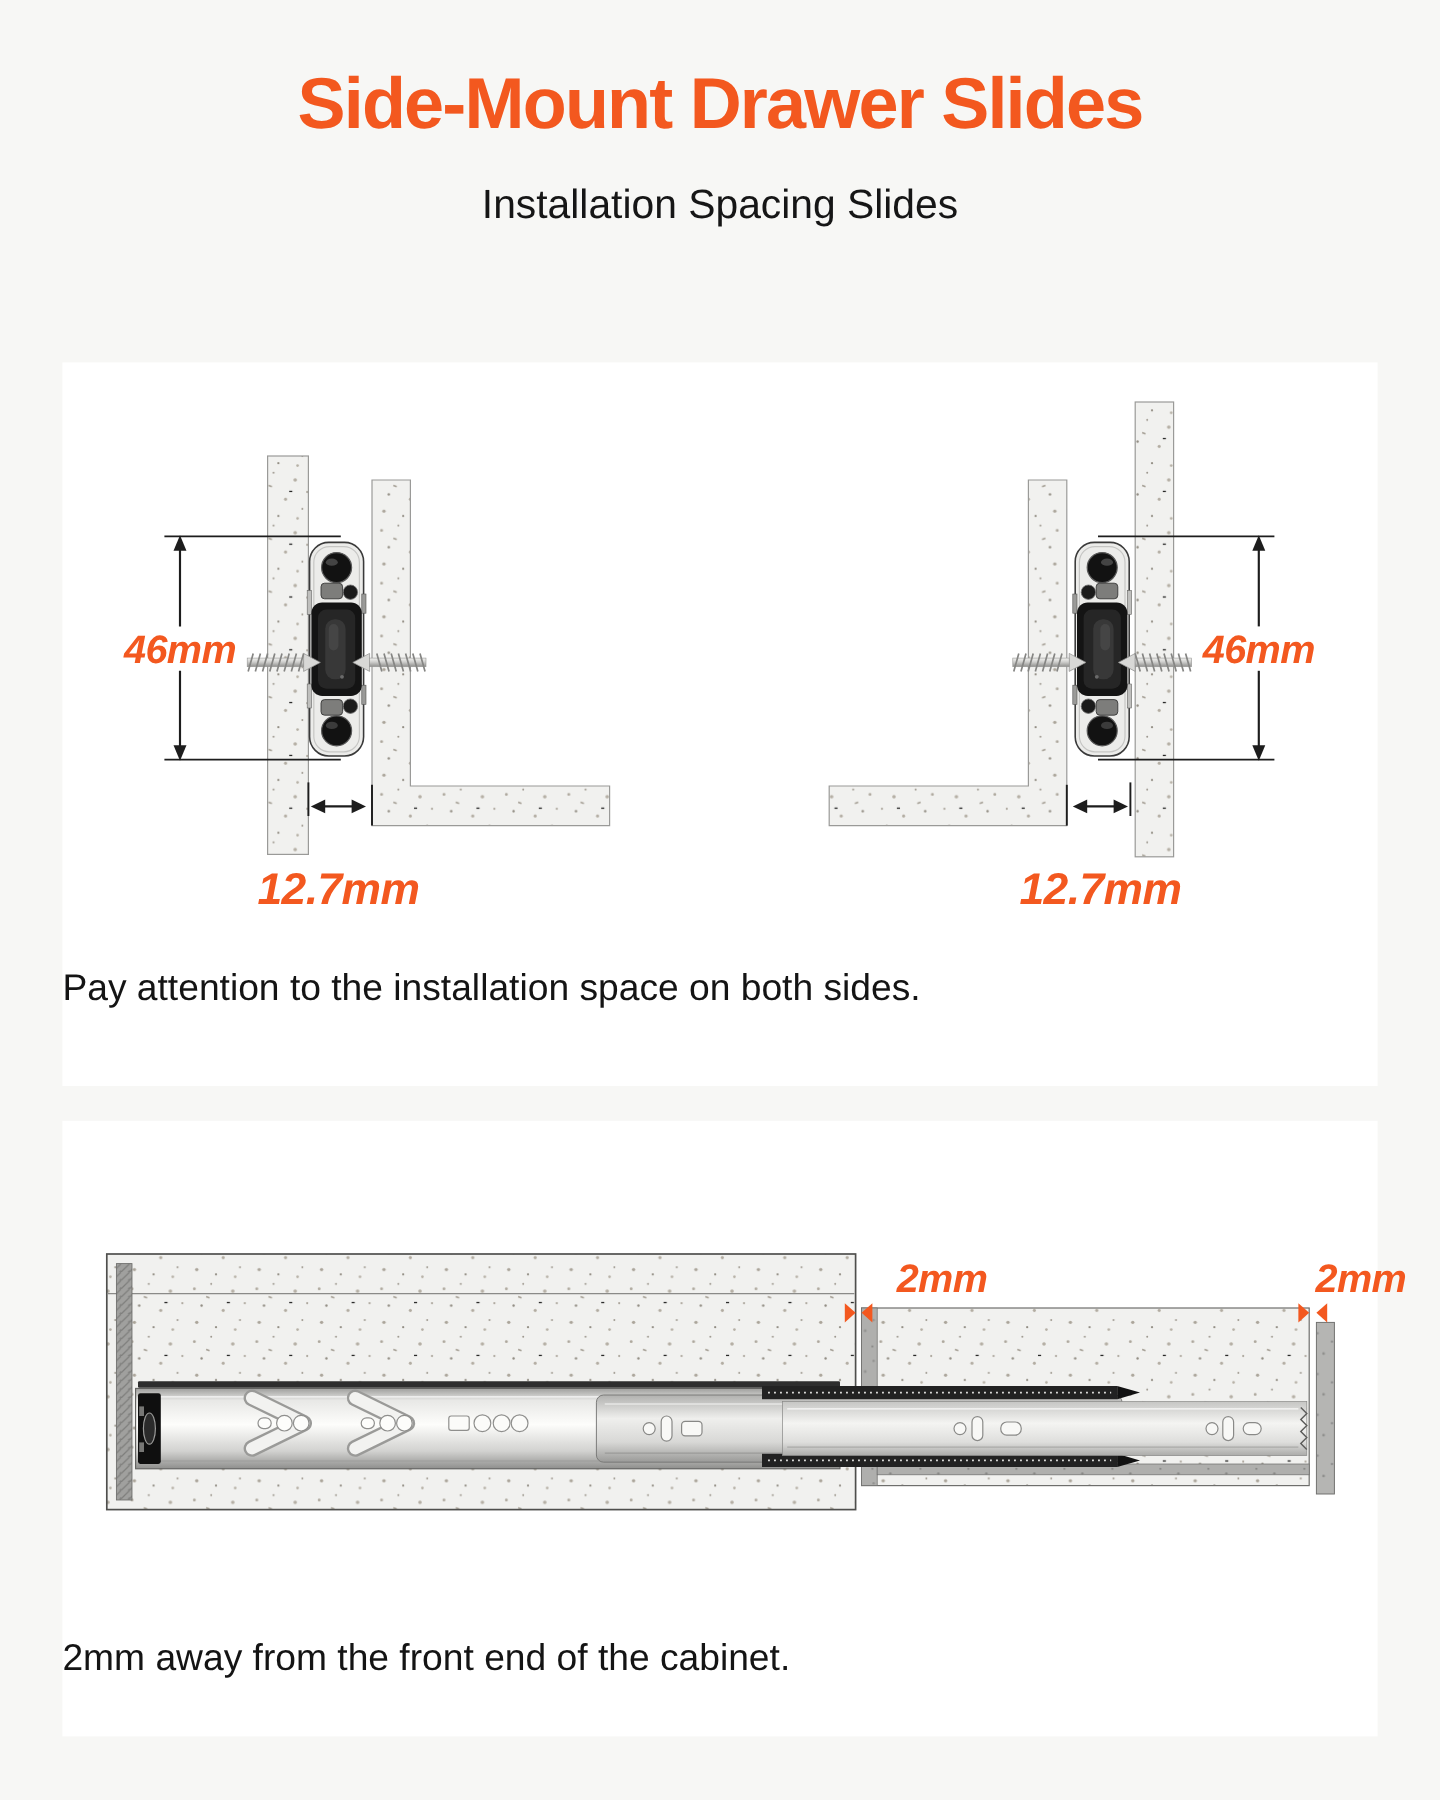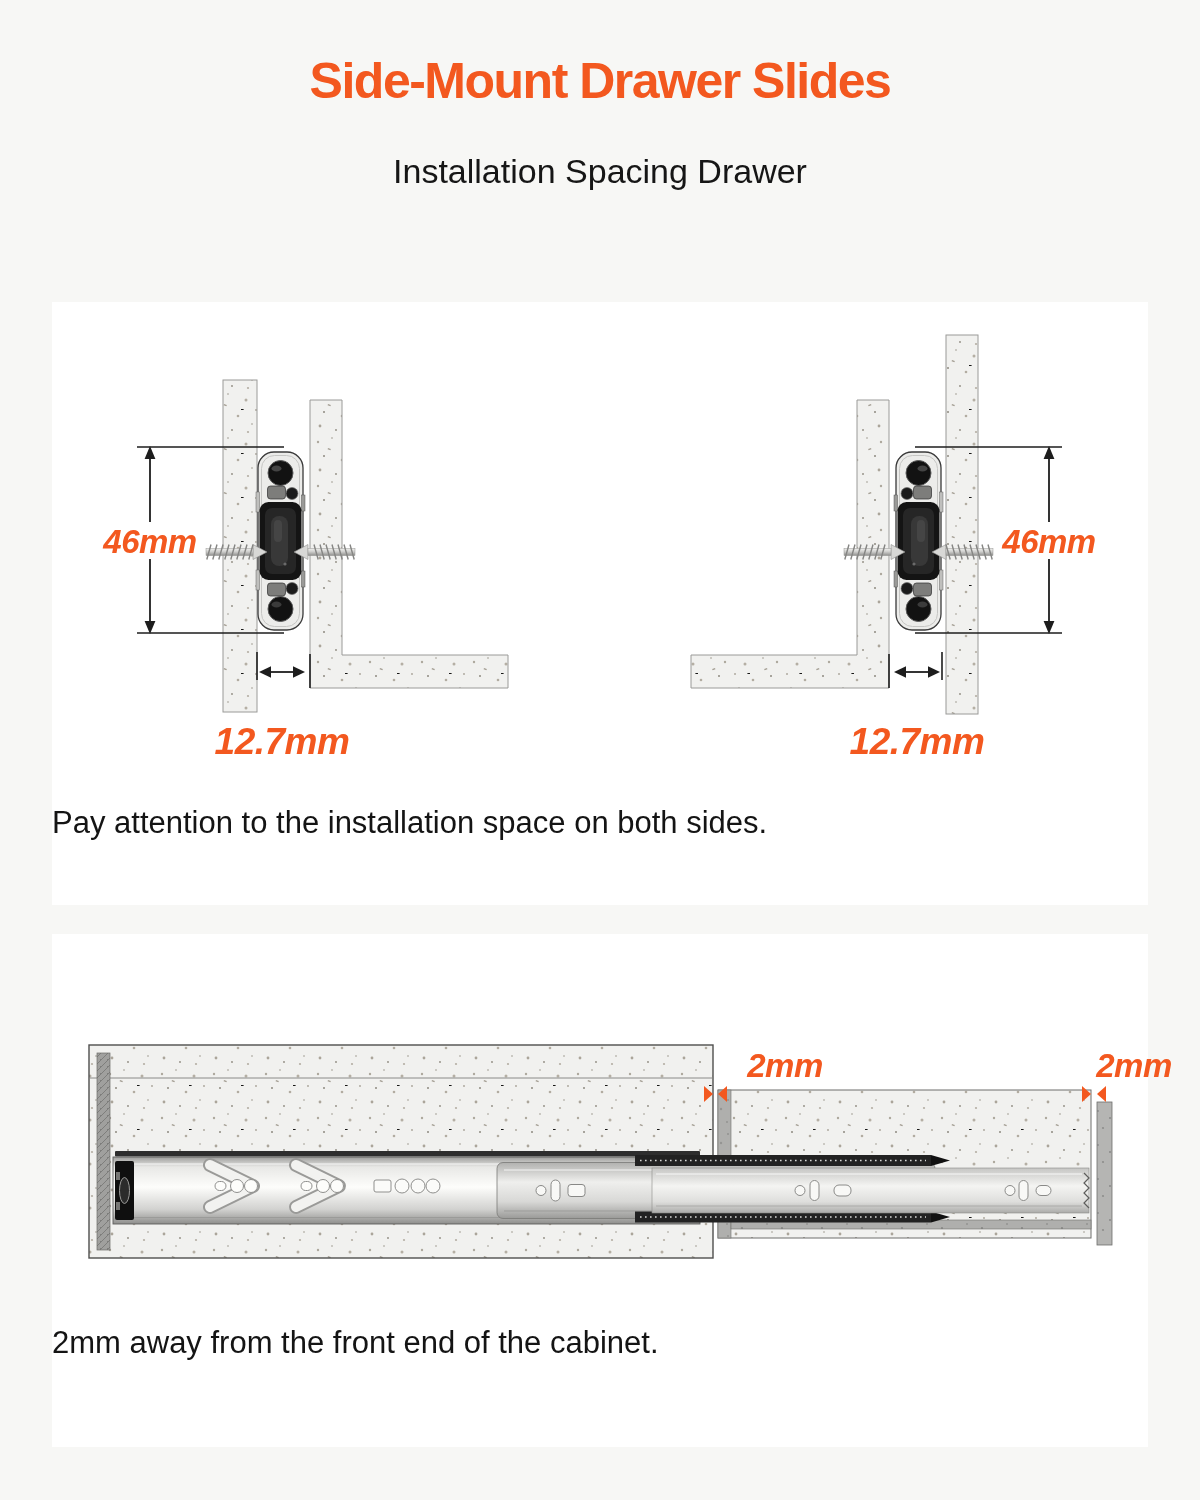--- a/index.html
+++ b/index.html
@@ -3,21 +3,21 @@
 <meta charset="utf-8">
 <style>
   html,body{margin:0;padding:0;}
   body{
     width:1200px;height:1500px;position:relative;overflow:hidden;
     background:var(--background,#F7F7F5);
     font-family:"Liberation Sans", sans-serif;
   }
   .page-title{
     position:absolute;top:52px;left:0;width:100%;margin:0;
-    text-align:center;font-size:50px;font-weight:bold;letter-spacing:-1.5px;
+    text-align:center;font-size:60px;font-weight:bold;letter-spacing:-1.5px;
     color:var(--accent,#F3581F);
   }
   .page-subtitle{
     position:absolute;top:152px;left:0;width:100%;
     text-align:center;font-size:34px;font-weight:400;color:var(--ink,#161616);
   }
   .panel{
     position:absolute;left:52px;width:1096px;background:var(--panel,#FFFFFF);
   }
   #panel1{top:302px;height:603px;}
@@ -28,21 +28,21 @@
     font-weight:bold;color:var(--accent,#F3581F);white-space:nowrap;line-height:1;font-style:italic;
   }
   .lbl-46{font-size:33px;letter-spacing:-0.5px;}
   .lbl-127{font-size:37px;letter-spacing:-0.5px;text-align:center;}
   .lbl-2{font-size:33px;letter-spacing:-0.5px;margin-left:37px;}
   .caption{
     position:absolute;left:0;width:100%;
     font-size:31px;color:#141414;line-height:36px;
   }
   #caption1{top:503px;}
-  #caption2{top:391px;}
+  #caption2{top:430px;}
   .accent-fill{fill:var(--accent,#F3581F);}
 </style>
 </head>
 <body>
 
 <svg width="0" height="0" style="position:absolute" aria-hidden="true">
   <defs>
     <pattern id="speckLight" width="52" height="44" patternUnits="userSpaceOnUse">
       <rect width="52" height="44" fill="#F1F1EF"></rect>
       <circle cx="6" cy="8" r="1.2" fill="#AEA89D"></circle>
@@ -102,21 +102,21 @@
     <linearGradient id="railC" x1="0" y1="0" x2="0" y2="1">
       <stop offset="0" stop-color="#C6C6C4"></stop>
       <stop offset="0.4" stop-color="#F4F4F2"></stop>
       <stop offset="0.75" stop-color="#DEDEDC"></stop>
       <stop offset="1" stop-color="#ABABA9"></stop>
     </linearGradient>
   </defs>
 </svg>
 
 <h1 class="page-title">Side-Mount Drawer Slides</h1>
-<div class="page-subtitle">Installation Spacing Drawer</div>
+<div class="page-subtitle">Installation Spacing Slides</div>
 
 <section id="panel1" class="panel">
   <svg width="1096" height="603" viewBox="0 0 1096 603">
 
     <rect x="171" y="78" width="34" height="332" fill="url(#speckLight)" stroke="#9A9A98" stroke-width="1"></rect>
 
     <rect x="894" y="33" width="32" height="379" fill="url(#speckLight)" stroke="#9A9A98" stroke-width="1"></rect>
 
     <g id="core">
 

